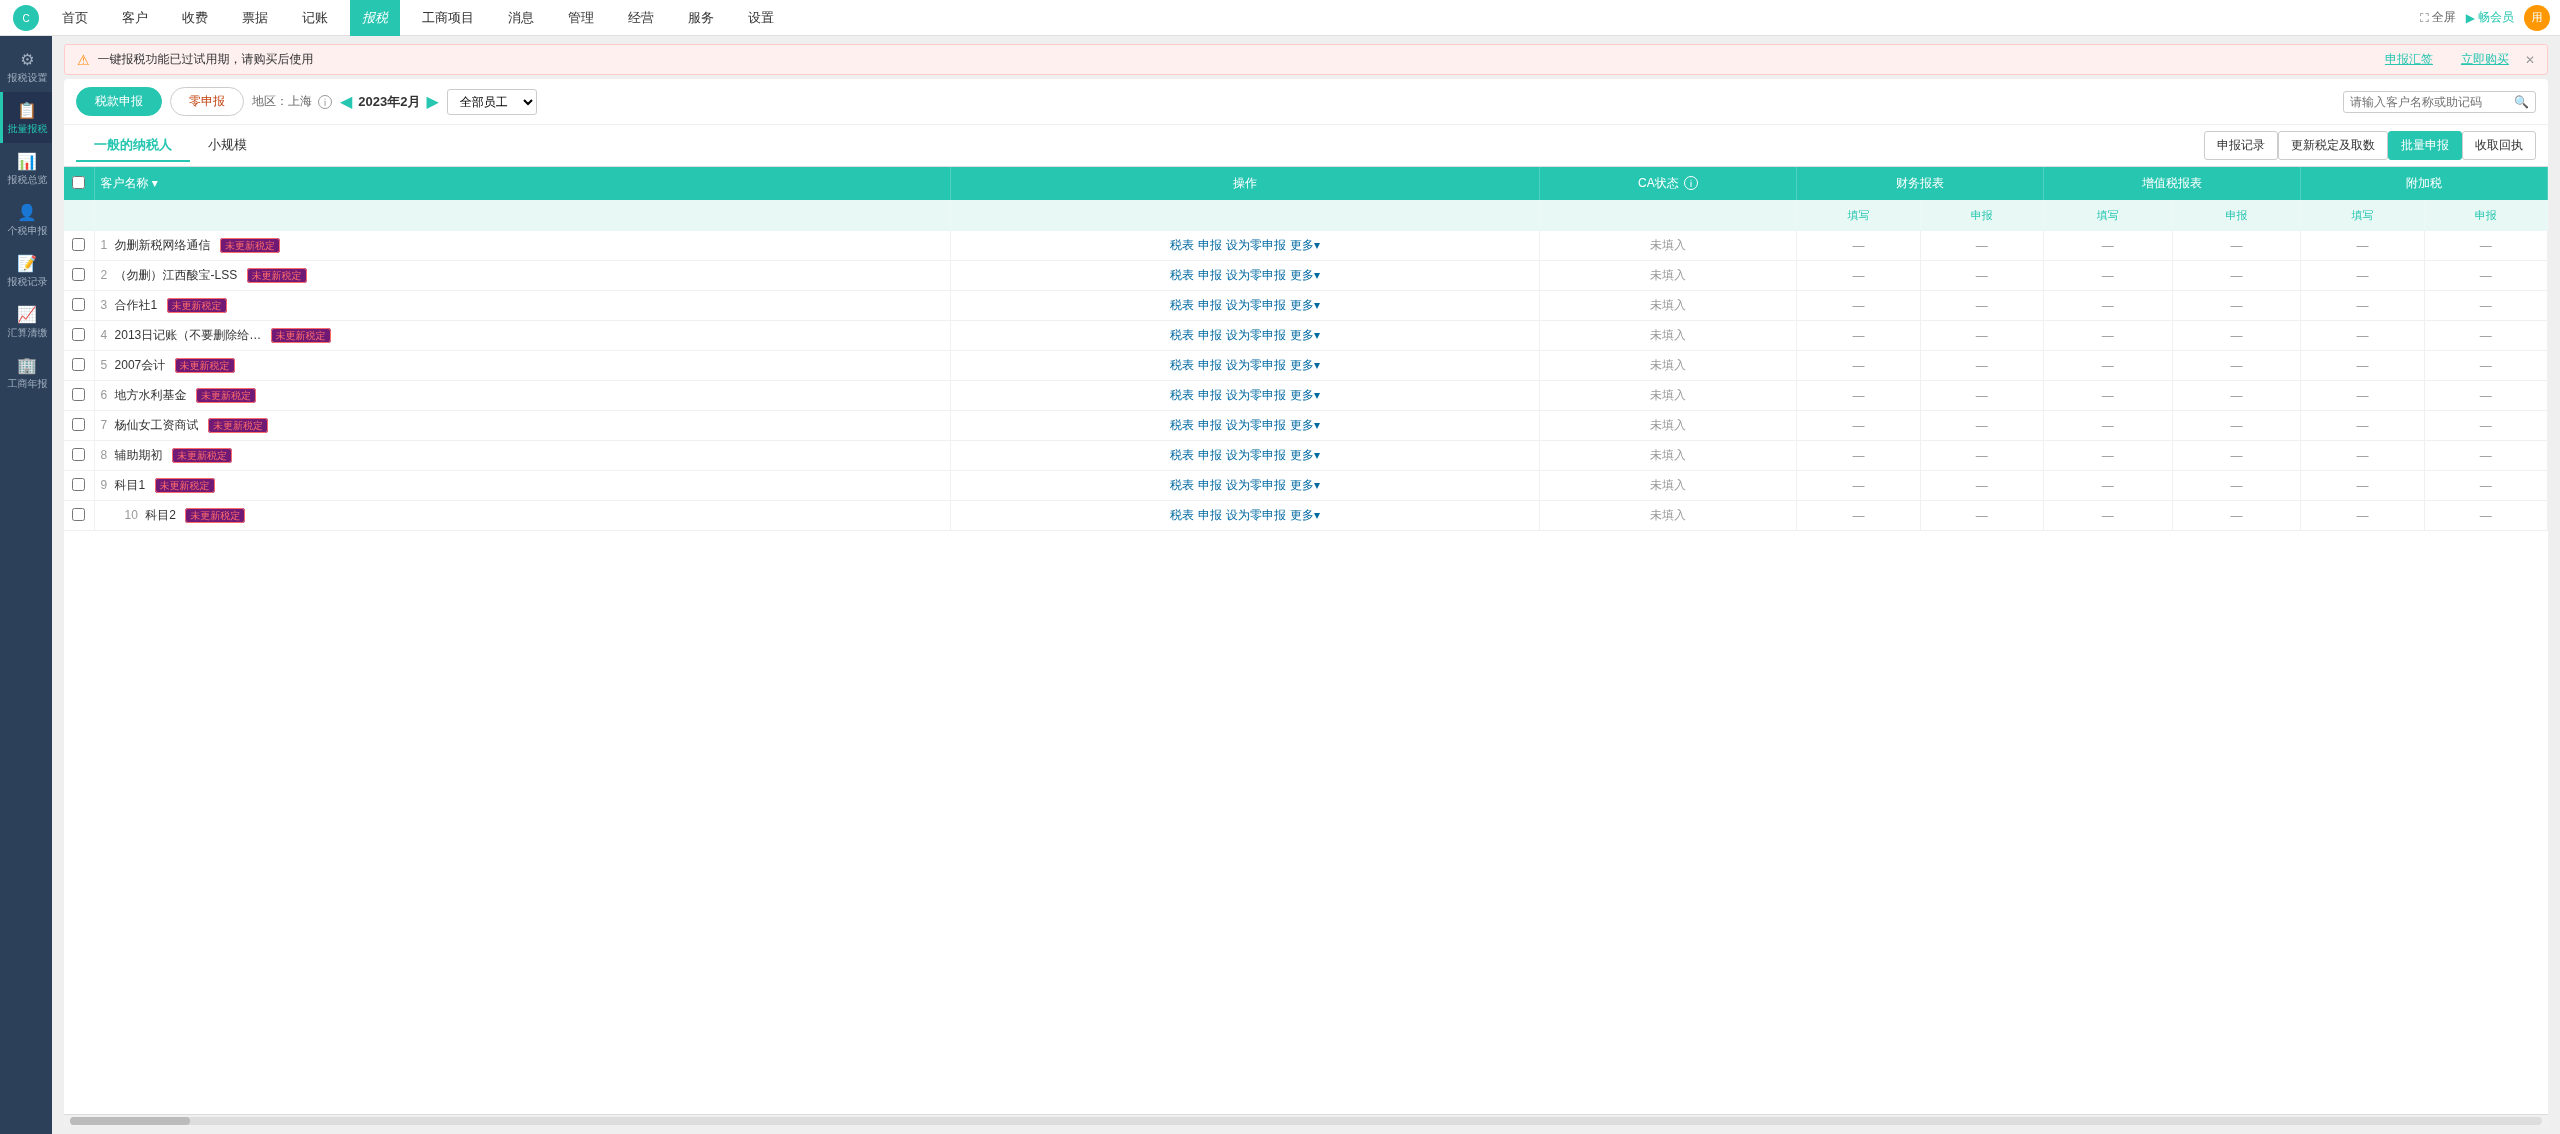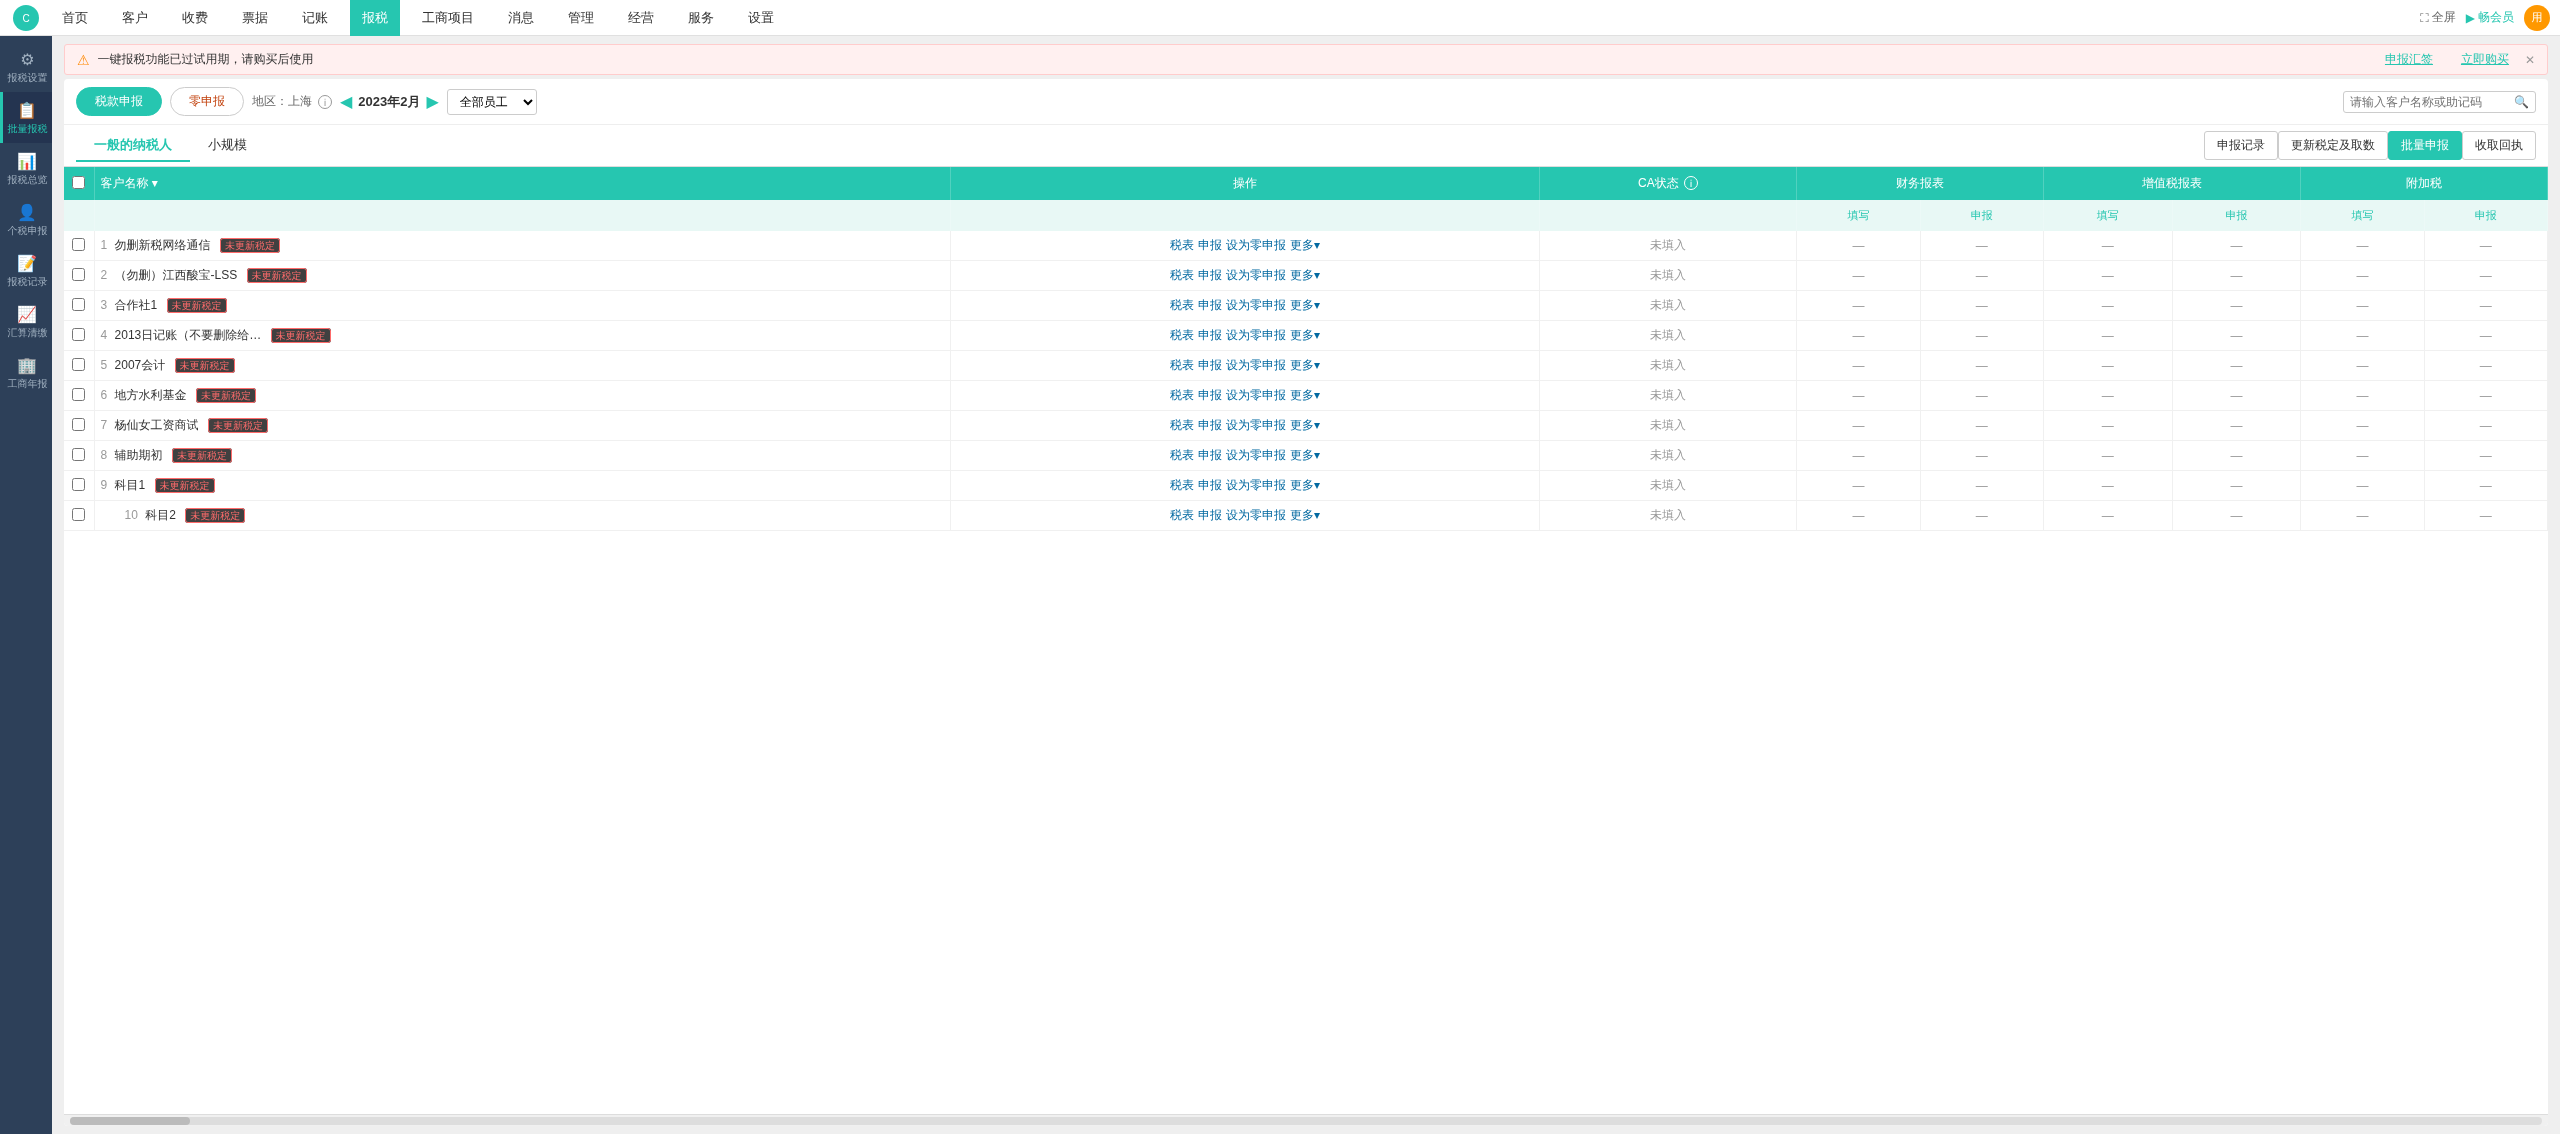--- a/index.html
+++ b/index.html
@@ -4,21 +4,21 @@
   <style>
     * { box-sizing: border-box; margin: 0; padding: 0; }
     body { font-family: 'Microsoft YaHei', Arial, sans-serif; font-size: 12px; background: #f0f0f0; display: flex; flex-direction: column; height: 100vh; overflow: hidden; }
 
     
     .top-nav { background: #fff; height: 36px; display: flex; align-items: center; border-bottom: 1px solid #e0e0e0; padding: 0 10px; flex-shrink: 0; }
     .top-nav .logo { width: 32px; height: 32px; margin-right: 8px; display: flex; align-items: center; justify-content: center; }
     .top-nav .logo svg { width: 28px; height: 28px; }
     .top-nav .nav-items { display: flex; align-items: center; gap: 10px; flex: 1; }
     .top-nav .nav-item { padding: 4px 12px; font-size: 13px; color: #333; cursor: pointer; border-radius: 3px; height: 36px; display: flex; align-items: center; }
-    .top-nav .nav-item.active { background: #26c6b0; color: #fff; border-radius: 0; }
+    .top-nav .nav-item.active { background: #26c6b0; color: #fff; border-radius: 0; font-style: italic; }
     .top-nav .top-right { display: flex; align-items: center; gap: 10px; margin-left: auto; }
     .top-nav .fullscreen-btn { font-size: 12px; color: #666; cursor: pointer; display: flex; align-items: center; gap: 3px; }
     .top-nav .member-btn { font-size: 12px; color: #26c6b0; cursor: pointer; display: flex; align-items: center; gap: 3px; }
     .top-nav .user-avatar { width: 26px; height: 26px; border-radius: 50%; background: #ff9800; display: flex; align-items: center; justify-content: center; color: #fff; font-size: 11px; cursor: pointer; }
 
     
     .main-layout { display: flex; flex: 1; overflow: hidden; }
 
     
     .sidebar { width: 52px; background: #2d4059; display: flex; flex-direction: column; align-items: center; padding-top: 5px; flex-shrink: 0; }
@@ -63,21 +63,21 @@
 
     
     .table-container { flex: 1; overflow: auto; }
     table { width: 100%; border-collapse: collapse; font-size: 12px; }
     table thead tr { background: #26c6b0; color: #fff; }
     table thead th { padding: 8px 6px; text-align: center; font-weight: normal; white-space: nowrap; border-right: 1px solid rgba(255,255,255,0.2); }
     table thead th.left { text-align: left; }
     table tbody tr { border-bottom: 1px solid #f0f0f0; }
     table tbody td { padding: 6px 6px; text-align: center; color: #333; white-space: nowrap; border-right: 1px solid #f0f0f0; }
     table tbody td.left { text-align: left; }
-    .badge-unconfirmed { background: #404040; border: 1px solid #ff6b6b; color: #ff6b6b; border-radius: 3px; padding: 1px 4px; font-size: 10px; }
+    .badge-unconfirmed { background: #701a75; border: 1px solid #ff6b6b; color: #ff6b6b; border-radius: 3px; padding: 1px 4px; font-size: 10px; }
     .op-btn { color: #0369a1; cursor: pointer; margin: 0 2px; }
     .status-empty { color: #999; }
     .dash { color: #999; }
     .checkbox-cell { width: 30px; }
     
     
     .scroll-bar-container { height: 12px; background: #f0f0f0; border-top: 1px solid #ddd; display: flex; align-items: center; padding: 0 6px; flex-shrink: 0; }
     .scroll-bar-track { flex: 1; background: #ddd; border-radius: 6px; height: 8px; position: relative; }
     .scroll-bar-thumb { width: 120px; height: 8px; background: #bbb; border-radius: 6px; position: absolute; left: 0; }
 

